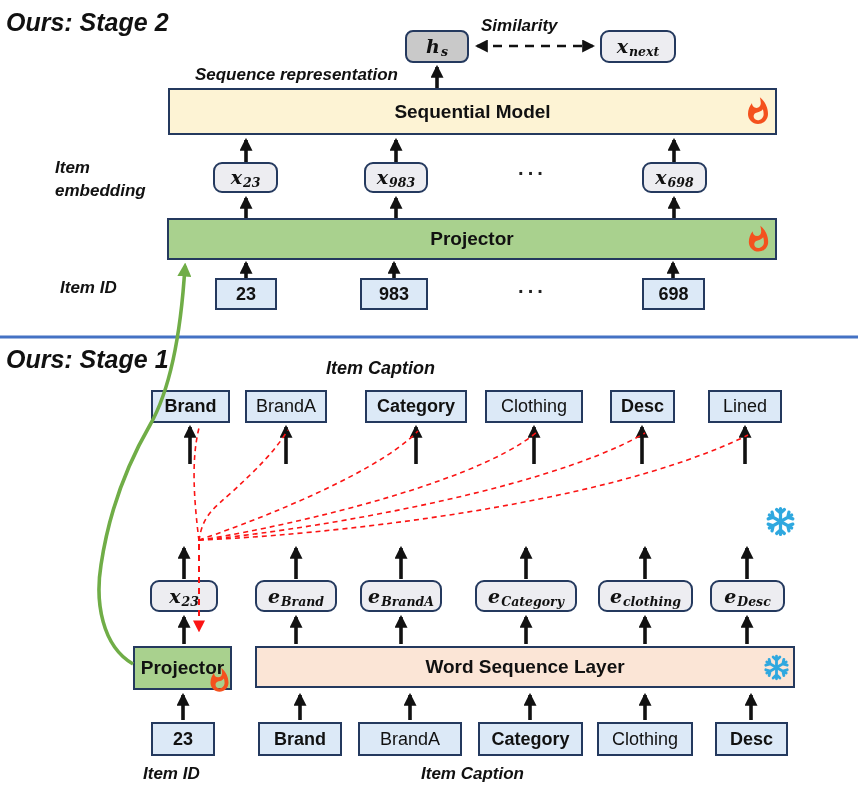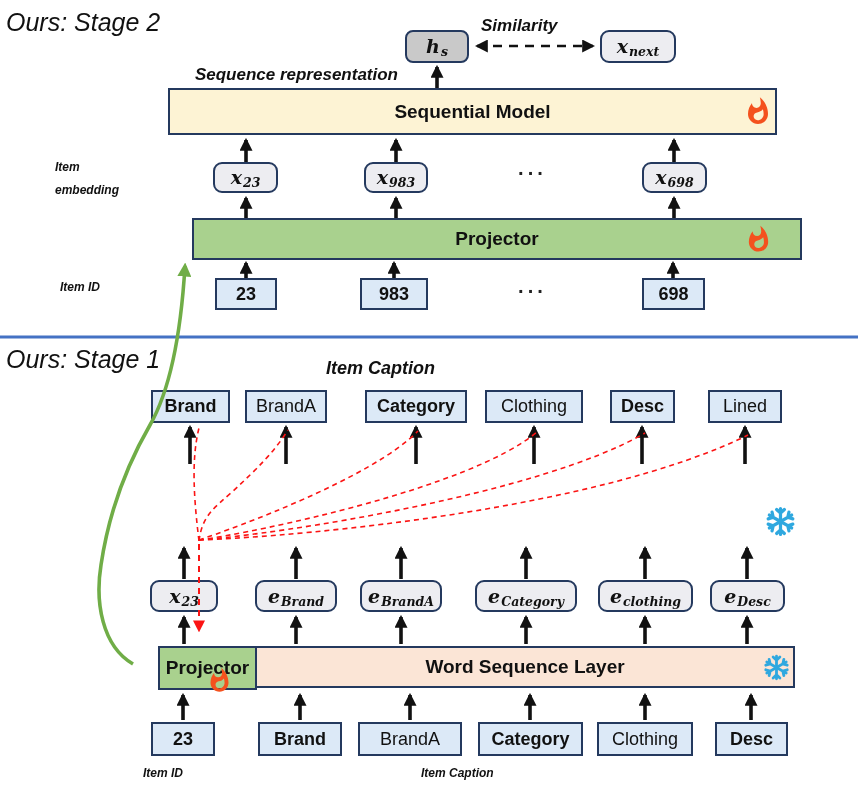--- a/index.html
+++ b/index.html
@@ -5,28 +5,28 @@
   html,body{margin:0;padding:0;background:#fff;}
   .canvas{position:relative;width:858px;height:795px;background:#fff;overflow:hidden;
           font-family:"Liberation Sans",sans-serif;color:var(--ink,#111);}
   .box{position:absolute;box-sizing:border-box;border:2px solid var(--border,#24395e);
        display:flex;align-items:center;justify-content:center;background:var(--boxBlue,#dce9f7);
        font-size:18px;}
   .sq{background:var(--boxBlue,#dce9f7);}
   .pill{background:var(--boxGray,#ededf1);border-radius:9px;}
   .hsbox{background:var(--hsGray,#c9c9c9);border-radius:8px;}
   .cream{background:var(--cream,#fdf3d4);justify-content:center;}
-  .greenbar{background:var(--green,#a9d18e);margin-left:25px;}
+  .greenbar{background:var(--green,#a9d18e);}
   .peach{background:var(--peach,#fbe5d6);}
   .llm{background:var(--gold,#fbe49e);border:none;border-radius:14px;}
   .b{font-weight:700;}
   .barlabel{font-weight:700;font-size:19px;}
   .llmlabel{font-weight:700;font-size:25px;}
-  .title{position:absolute;font-size:25px;font-weight:400;font-style:italic;white-space:nowrap;}
-  .lab{position:absolute;font-size:12px;font-weight:700;font-style:italic;line-height:23px;white-space:nowrap;}
+  .title{position:absolute;font-size:25px;font-weight:700;font-style:italic;white-space:nowrap;}
+  .lab{position:absolute;font-size:17px;font-weight:700;font-style:italic;line-height:23px;white-space:nowrap;}
   .lab-sm{position:absolute;font-size:17px;font-weight:600;font-style:italic;white-space:nowrap;}
   .ctr{}
   .rt{text-align:right;margin-top:28px;}
   .math{font-family:"DejaVu Serif",serif;font-style:italic;font-weight:700;}
   .mbase{font-size:19px;line-height:19px;}
   .msub{font-size:12.5px;margin-top:10px;margin-left:1px;}
   .dots{position:absolute;font-weight:700;font-size:20px;letter-spacing:3px;color:#222;text-align:center;}
   .overlay{position:absolute;left:0;top:0;pointer-events:none;}
   .icon{position:absolute;pointer-events:none;}
   .arr{stroke:var(--ink,#111);stroke-width:3.6;fill:none;}

